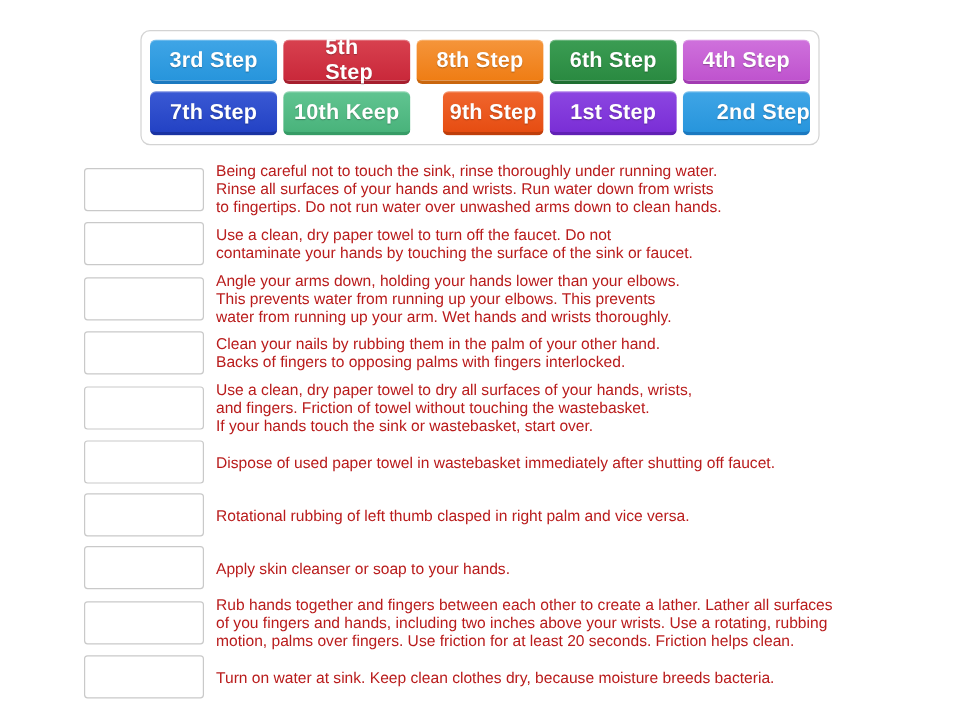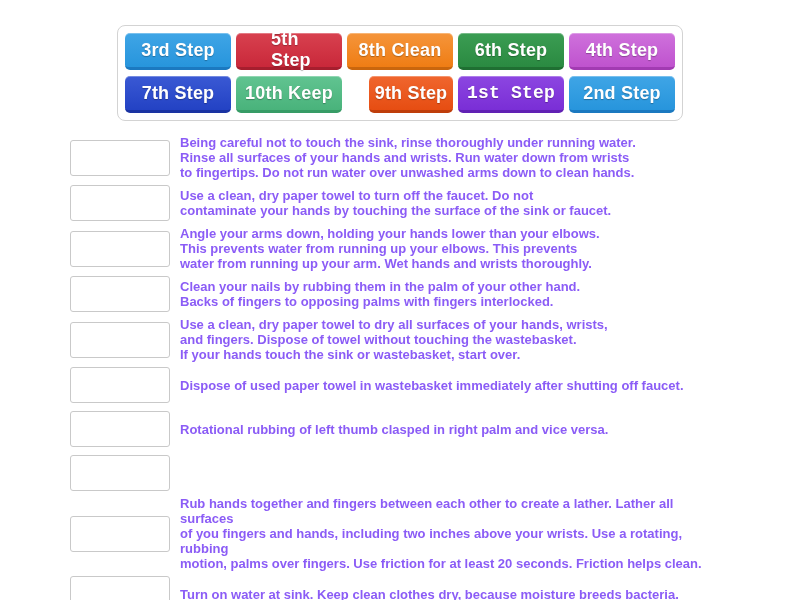--- a/index.html
+++ b/index.html
@@ -58,42 +58,41 @@
     flex: 0 0 100px;
     width: 100px;
     height: 36px;
     border: 1px solid #c9c9c9;
     border-radius: 3px;
     background: #ffffff;
   }
   .match-text {
     font-size: 13px;
     line-height: 15px;
-    color: #8b5cf6;
+    color: #b91c1c;
     white-space: pre-line;
     max-width: 545px;
-    font-weight: bold;
   }
 </style>
 </head>
 <body>
 
 <main>
 
   <section class="tile-bank">
   <div class="tile" style="background: linear-gradient(rgb(63, 165, 230), rgb(39, 149, 220)); border-bottom-color: rgb(27, 121, 192);">
     <span>3rd Step</span>
   </div>
 
   <div class="tile" style="background: linear-gradient(rgb(216, 65, 79), rgb(201, 40, 58)); border-bottom-color: rgb(166, 30, 46); padding-left: 35px;">
     <span>5th Step</span>
   </div>
 
   <div class="tile" style="background: linear-gradient(rgb(245, 149, 59), rgb(239, 125, 20)); border-bottom-color: rgb(201, 102, 13);">
-    <span>8th Clean</span>
+    <span>8th Step</span>
   </div>
 
   <div class="tile" style="background: linear-gradient(rgb(59, 157, 83), rgb(42, 138, 65)); border-bottom-color: rgb(31, 111, 50);">
     <span>6th Step</span>
   </div>
 
   <div class="tile" style="background: linear-gradient(rgb(207, 113, 220), rgb(191, 83, 206)); border-bottom-color: rgb(162, 59, 178);">
     <span>4th Step</span>
   </div>
 
@@ -102,25 +101,25 @@
   </div>
 
   <div class="tile" style="background: linear-gradient(rgb(97, 196, 145), rgb(73, 179, 123)); border-bottom-color: rgb(55, 156, 102);">
     <span>10th Keep</span>
   </div>
 
   <div class="tile" style="background: linear-gradient(rgb(240, 102, 46), rgb(230, 77, 18)); border-bottom-color: rgb(191, 62, 11); margin-left: 22px;">
     <span>9th Step</span>
   </div>
 
-  <div class="tile" style="background: linear-gradient(rgb(140, 70, 225), rgb(122, 46, 214)); border-bottom-color: rgb(97, 33, 180); font-family: Liberation Mono, monospace;">
+  <div class="tile" style="background: linear-gradient(rgb(140, 70, 225), rgb(122, 46, 214)); border-bottom-color: rgb(97, 33, 180);">
     <span>1st Step</span>
   </div>
 
-  <div class="tile" style="background: linear-gradient(rgb(63, 165, 230), rgb(39, 149, 220)); border-bottom-color: rgb(27, 121, 192);">
+  <div class="tile" style="background: linear-gradient(rgb(63, 165, 230), rgb(39, 149, 220)); border-bottom-color: rgb(27, 121, 192); justify-content: flex-end;">
     <span>2nd Step</span>
   </div>
 </section>
 
   <ol class="match-list">
   <li class="match-row">
     <div class="answer-slot"></div>
     <span class="match-text">Being careful not to touch the sink, rinse thoroughly under running water.
 Rinse all surfaces of your hands and wrists. Run water down from wrists
 to fingertips. Do not run water over unwashed arms down to clean hands.</span>
@@ -141,36 +140,37 @@
 
   <li class="match-row">
     <div class="answer-slot"></div>
     <span class="match-text">Clean your nails by rubbing them in the palm of your other hand.
 Backs of fingers to opposing palms with fingers interlocked.</span>
   </li>
 
   <li class="match-row">
     <div class="answer-slot"></div>
     <span class="match-text">Use a clean, dry paper towel to dry all surfaces of your hands, wrists,
-and fingers. Dispose of towel without touching the wastebasket.
+and fingers. Friction of towel without touching the wastebasket.
 If your hands touch the sink or wastebasket, start over.</span>
   </li>
 
   <li class="match-row">
     <div class="answer-slot"></div>
     <span class="match-text">Dispose of used paper towel in wastebasket immediately after shutting off faucet.</span>
   </li>
 
   <li class="match-row">
     <div class="answer-slot"></div>
     <span class="match-text">Rotational rubbing of left thumb clasped in right palm and vice versa.</span>
   </li>
 
   <li class="match-row">
     <div class="answer-slot"></div>
+    <span class="match-text">Apply skin cleanser or soap to your hands.</span>
   </li>
 
   <li class="match-row">
     <div class="answer-slot"></div>
     <span class="match-text">Rub hands together and fingers between each other to create a lather. Lather all surfaces
 of you fingers and hands, including two inches above your wrists. Use a rotating, rubbing
 motion, palms over fingers. Use friction for at least 20 seconds. Friction helps clean.</span>
   </li>
 
   <li class="match-row">

